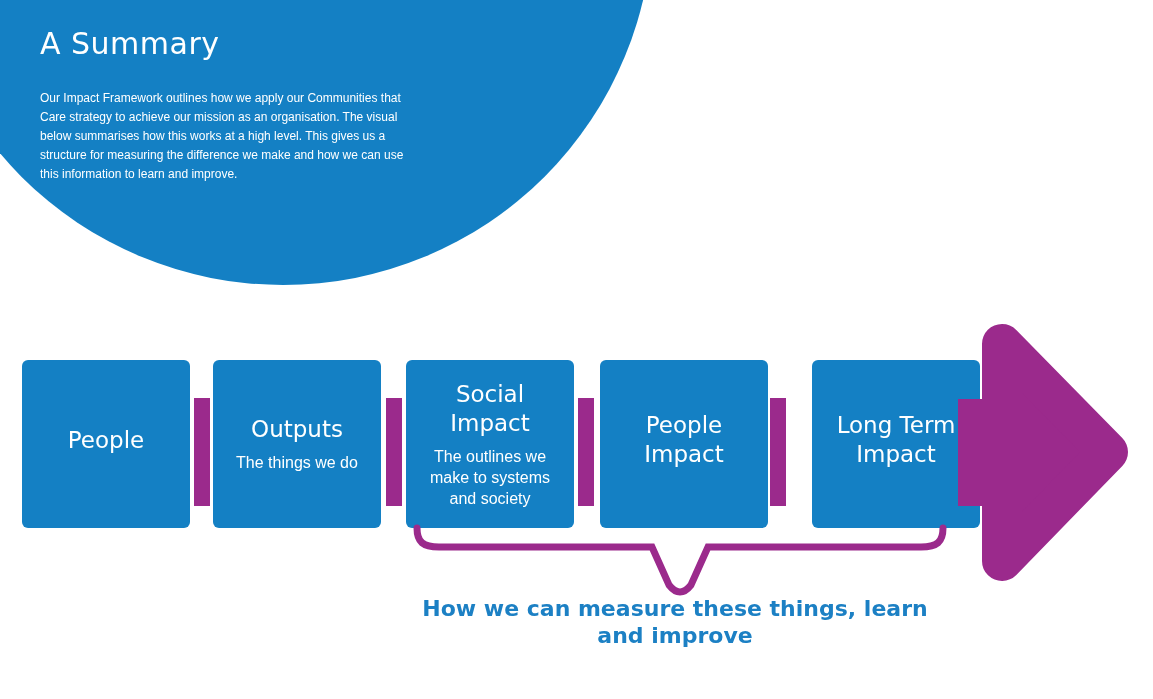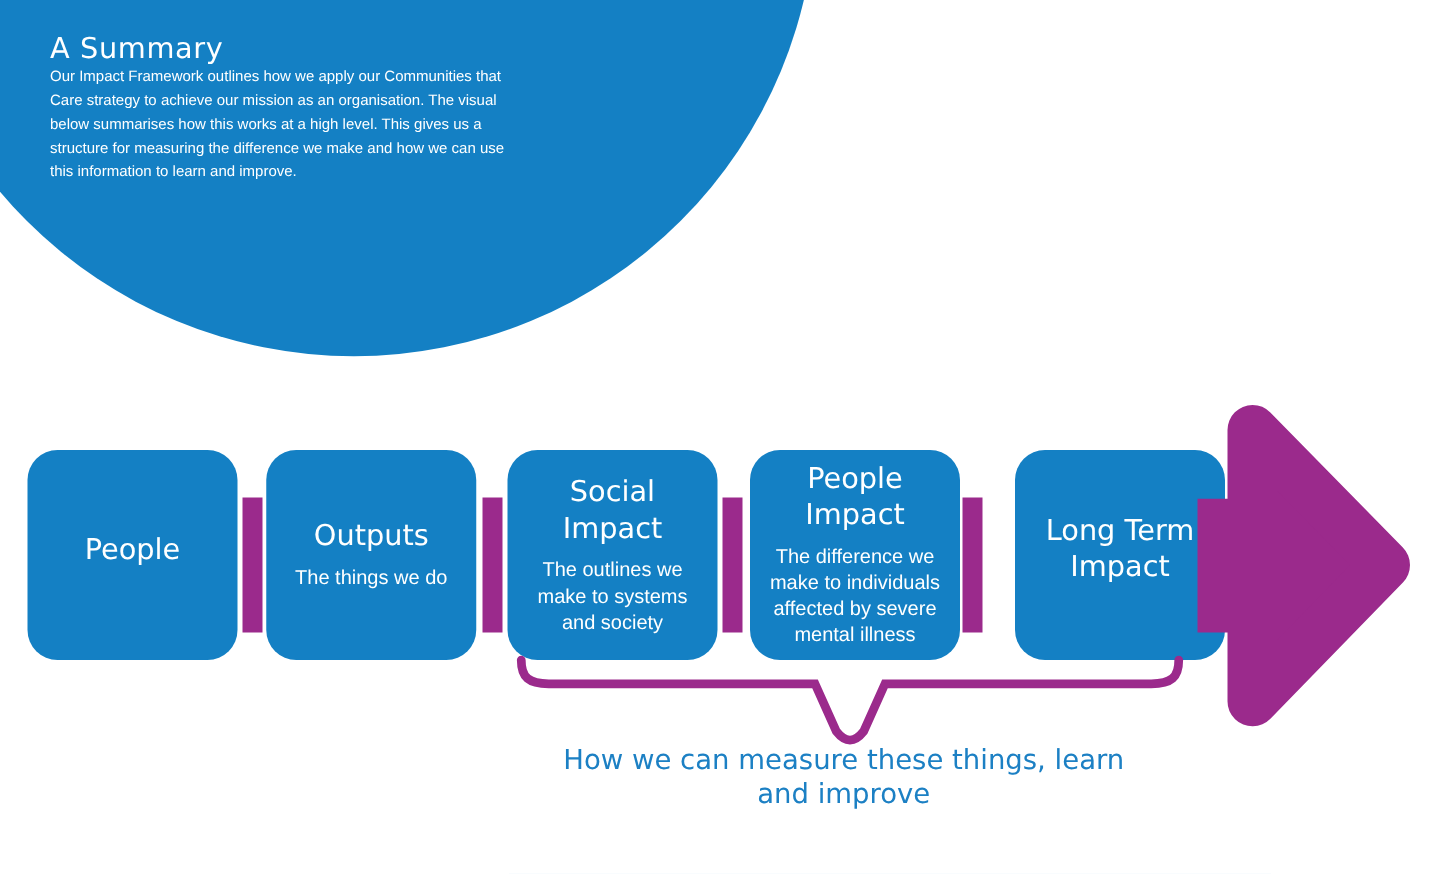--- a/index.html
+++ b/index.html
@@ -26,38 +26,38 @@
     background:var(--blue);
   }
   .summary{
     position:absolute;
     left:40px;top:26px;
     width:540px;
     color:var(--text_on_blue);
   }
   .summary h1{
     font-family:"DejaVu Sans",sans-serif;
-    font-size:23px;
+    font-size:30px;
     font-weight:500;
     letter-spacing:0.5px;
-    margin-bottom:0;
+    margin-bottom:28px;
   }
   .summary p{
     font-size:12px;
     line-height:19px;
     white-space:pre-line;
     font-weight:400;
   }
   
   .box{
     position:absolute;
     top:360px;
     width:168px;height:168px;
     background:var(--blue);
-    border-radius:24px;
+    border-radius:6px;
     color:var(--text_on_blue);
     display:flex;flex-direction:column;
     align-items:center;justify-content:center;
     text-align:center;
     padding:6px 3px;
   }
   .box-title{
     font-family:"DejaVu Sans",sans-serif;
     font-size:23px;
     line-height:29px;
@@ -89,21 +89,21 @@
   .head{fill:var(--purple);stroke:var(--purple);stroke-width:40;stroke-linejoin:round;}
   .brace{fill:none;stroke:var(--purple);stroke-width:7;stroke-linecap:round;stroke-linejoin:miter;}
   .caption{
     position:absolute;
     left:330px;top:595px;
     width:690px;
     text-align:center;
     font-family:"DejaVu Sans",sans-serif;
     font-size:22px;
     line-height:27px;
-    font-weight:400;
+    font-weight:700;
     color:var(--caption_text);
     white-space:pre-line;
   }
 </style>
 </head>
 <body>
 
 <div class="canvas">
 
   <div class="bubble"></div>
@@ -136,24 +136,20 @@
     <div class="box-body">The outlines we
 make to systems
 and society</div>
   </div>
 
   <div class="connector c3"></div>
 
   <div class="box b4">
     <div class="box-title">People
 Impact</div>
-    <div class="box-body">The difference we
-make to individuals
-affected by severe
-mental illness</div>
   </div>
 
   <div class="connector c4"></div>
 
   <div class="box b5">
     <div class="box-title">Long Term
 Impact</div>
   </div>
 
   <svg class="overlay" viewBox="0 0 1153 699">

